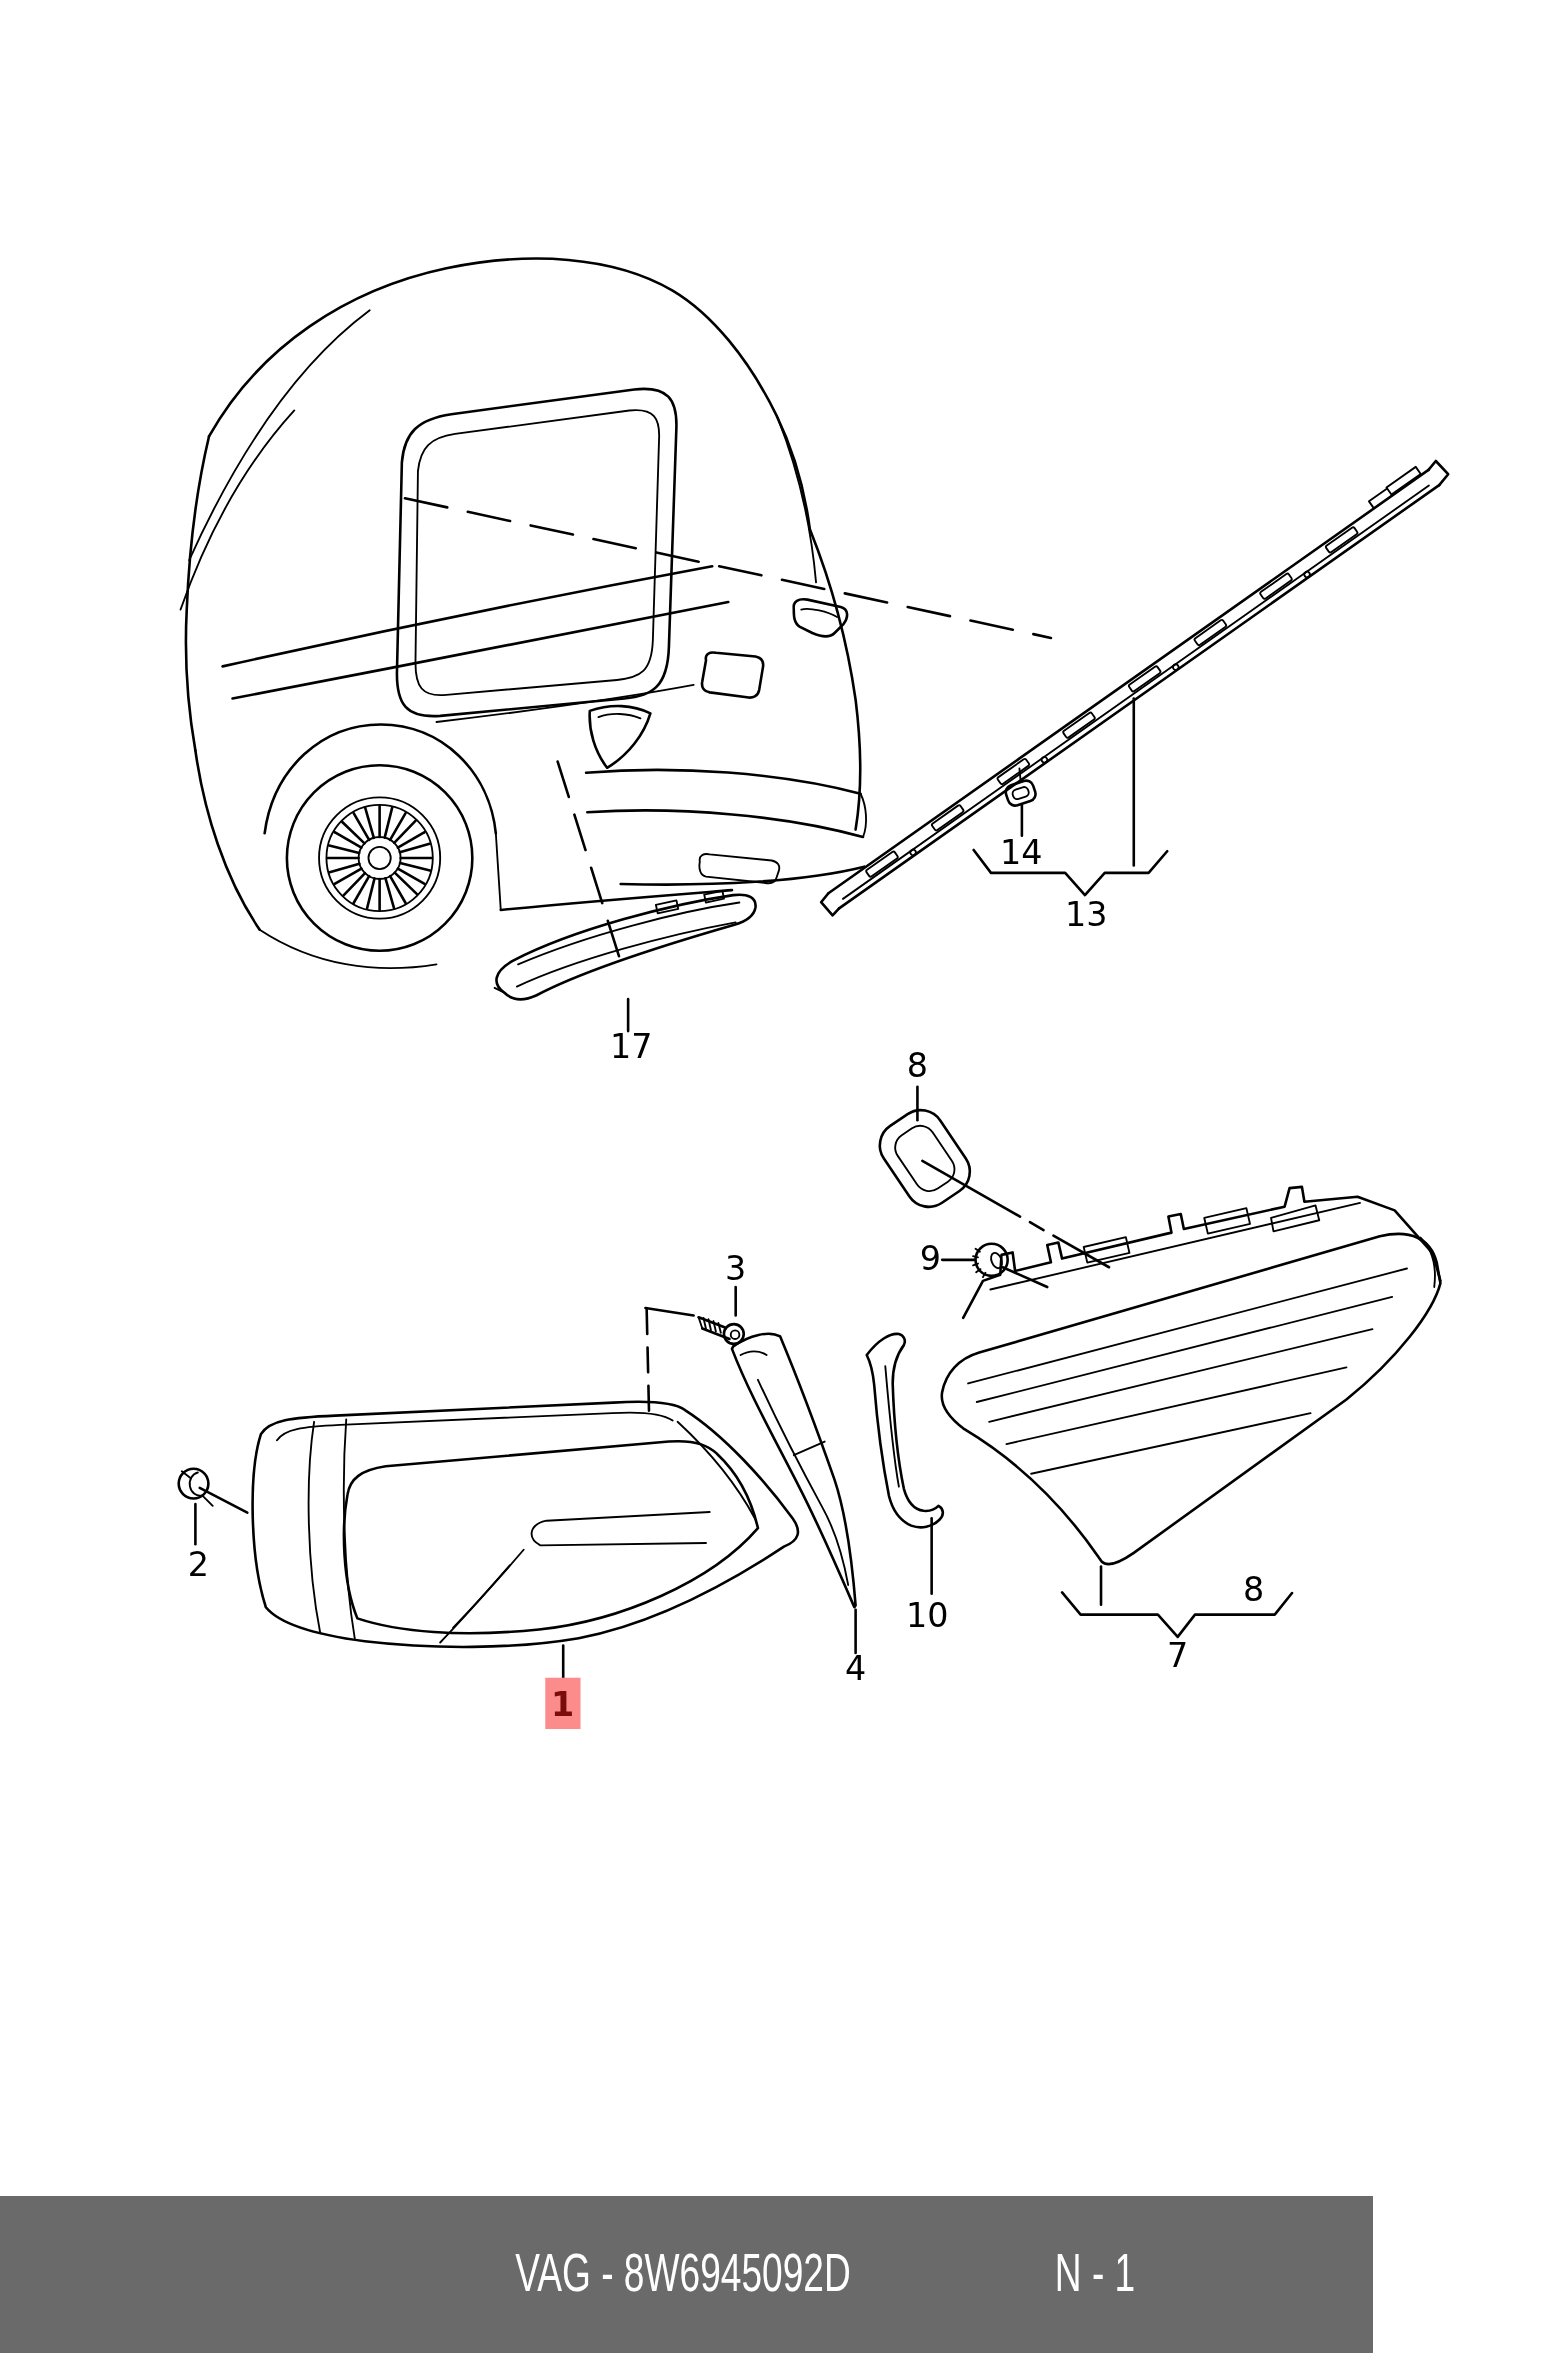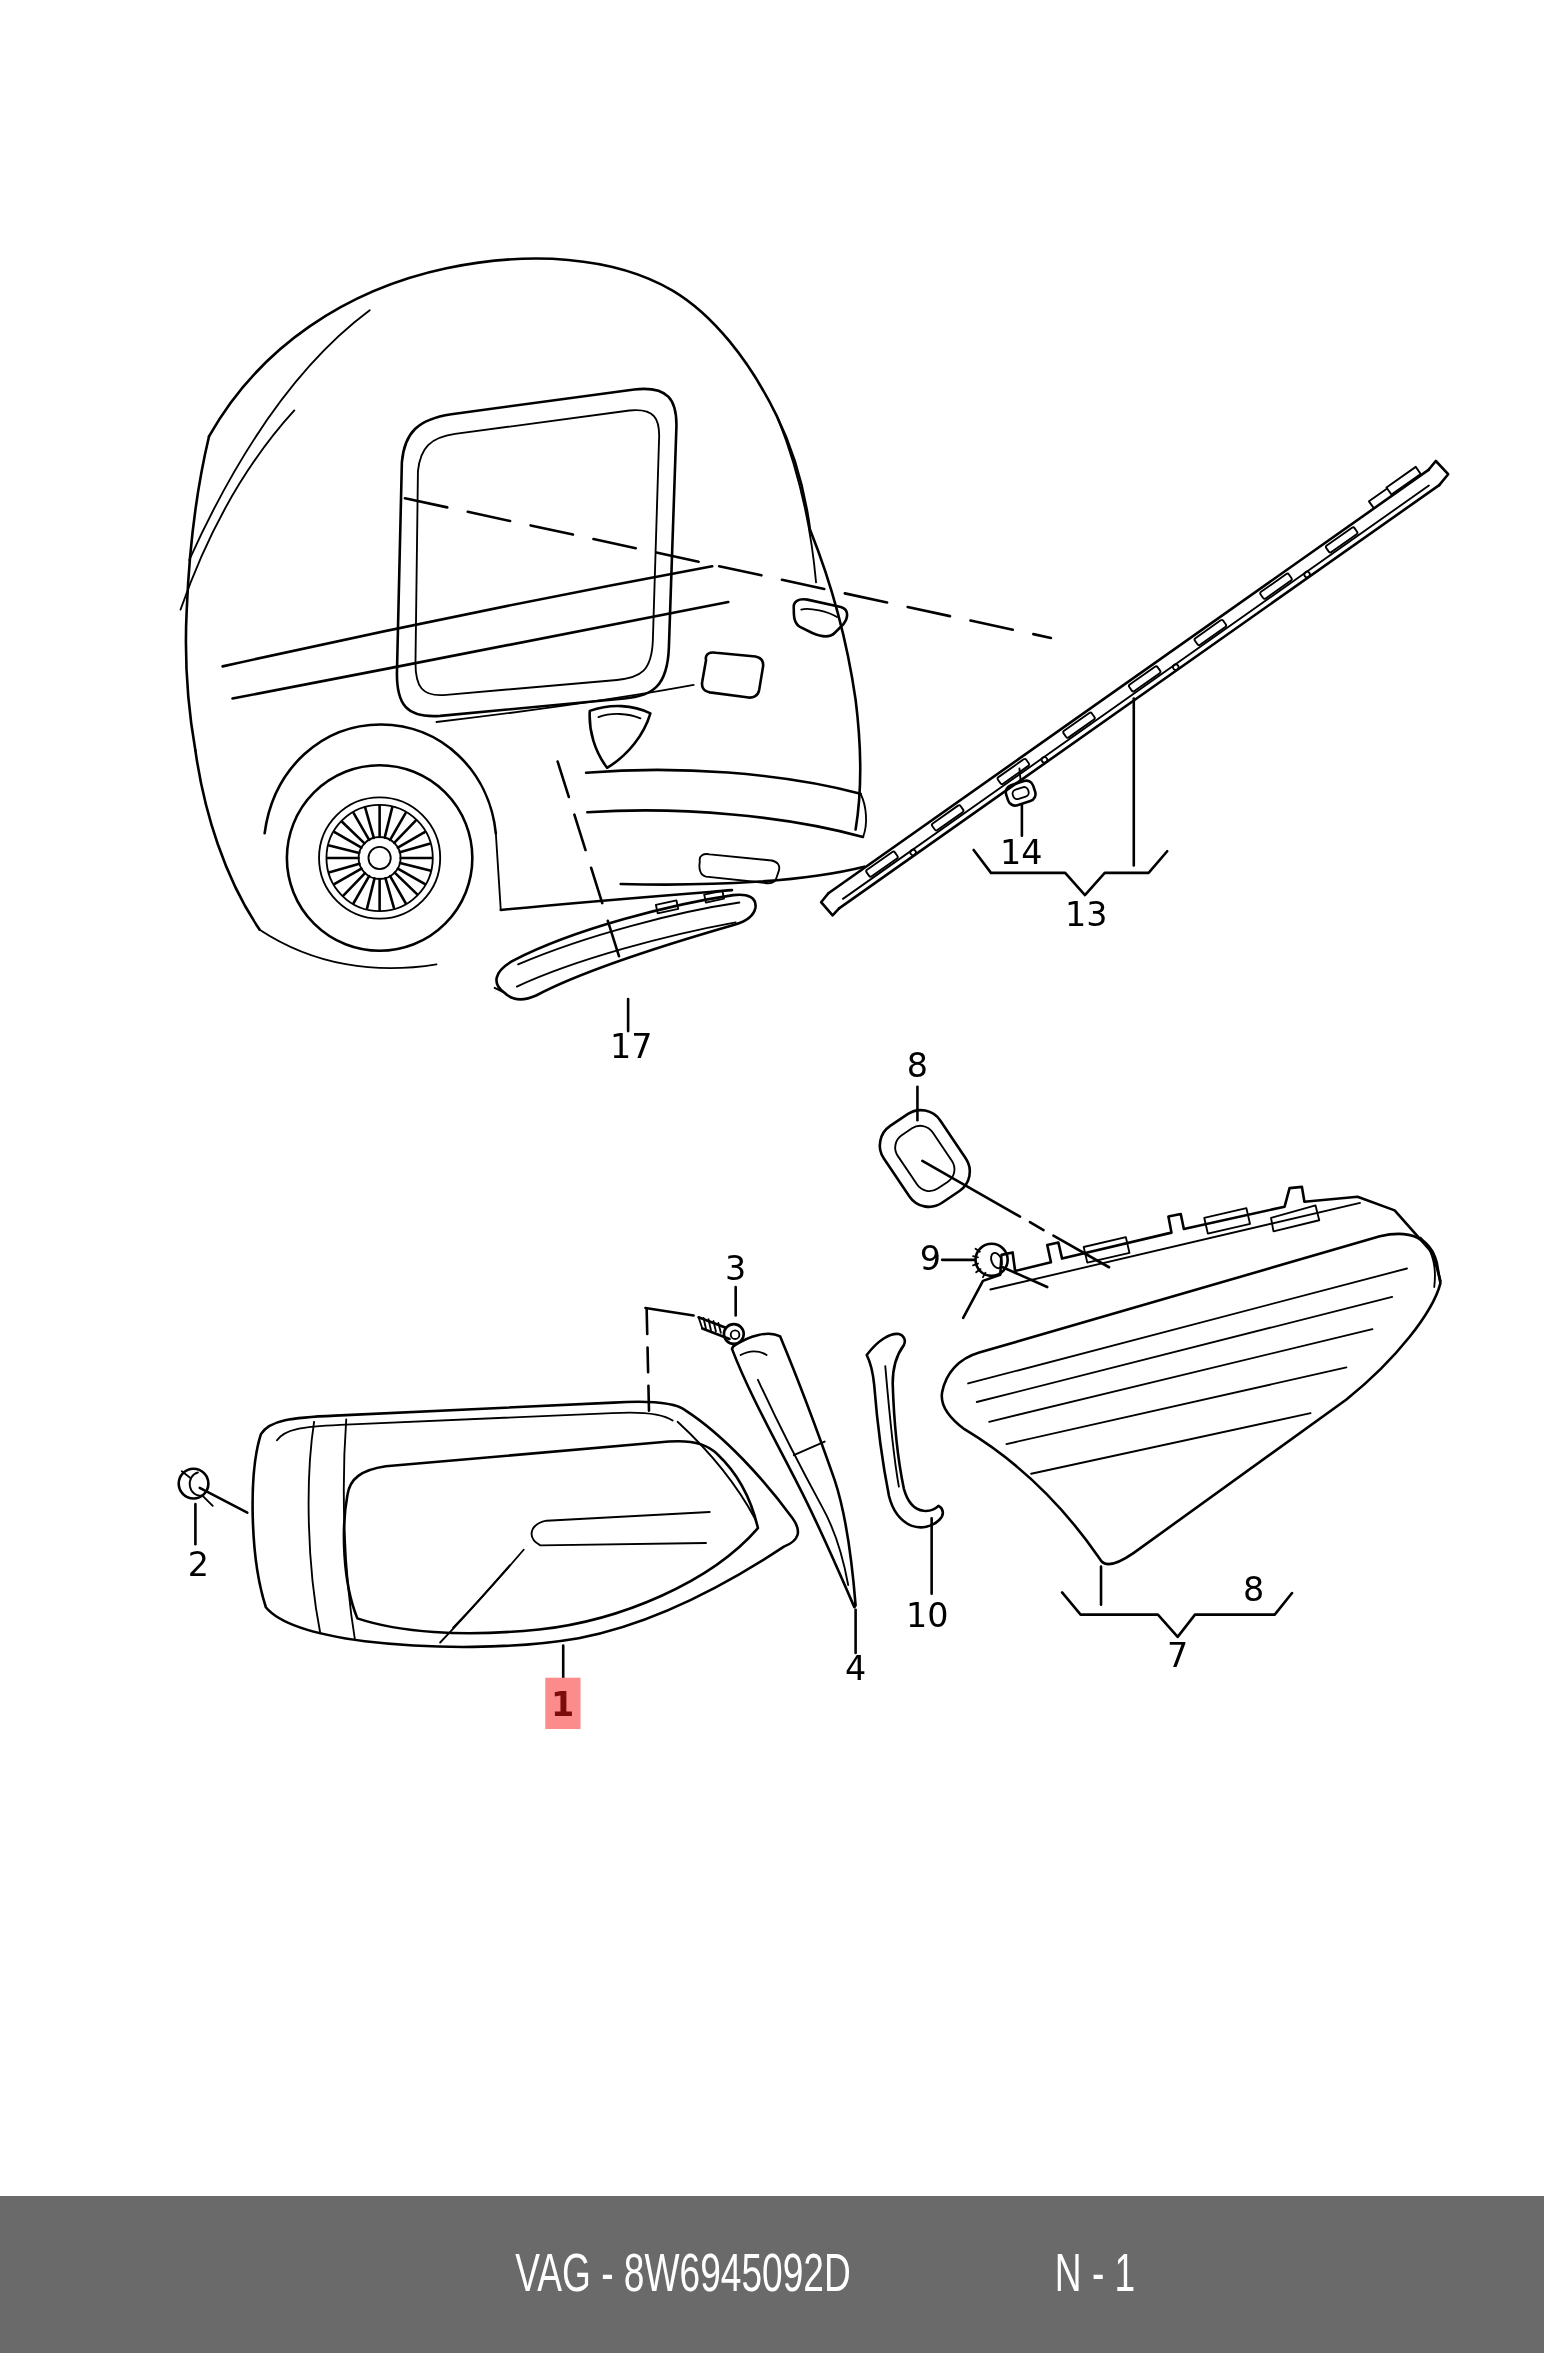--- a/index.html
+++ b/index.html
@@ -12,21 +12,21 @@
         font-family:"DejaVu Sans",sans-serif;}
   svg.diagram{position:absolute;left:0;top:0;}
   svg.diagram path, svg.diagram line, svg.diagram circle, svg.diagram rect,
   svg.diagram ellipse, svg.diagram polyline{
     fill:none;stroke:var(--line);stroke-width:4.2;stroke-linecap:round;stroke-linejoin:round;}
   svg.diagram .fine{stroke-width:3;}
   svg.diagram text{stroke:none;fill:var(--line);font-family:"DejaVu Sans",sans-serif;
     font-size:54px;text-anchor:middle;}
   svg.diagram text.hl{fill:var(--highlight-text);font-weight:bold;}
   svg.diagram rect.hlbox{fill:var(--highlight-fill);stroke:none;}
-  .footer{position:absolute;left:0;top:2196px;width:1544px;height:158px;background:var(--footer-bg);}
+  .footer{position:absolute;left:0;top:2196px;width:1373px;height:158px;background:var(--footer-bg);}
   .footer span{position:absolute;top:0;height:158px;line-height:153px;color:var(--footer-text);
     font-family:"Liberation Sans",sans-serif;font-size:53px;white-space:nowrap;
     transform:translateX(-50%) scaleX(0.70);}
   .footer .code{left:683px;}
   .footer .pageref{left:1095px;}
 </style>
 </head>
 <body>
 
 <div class="page">

